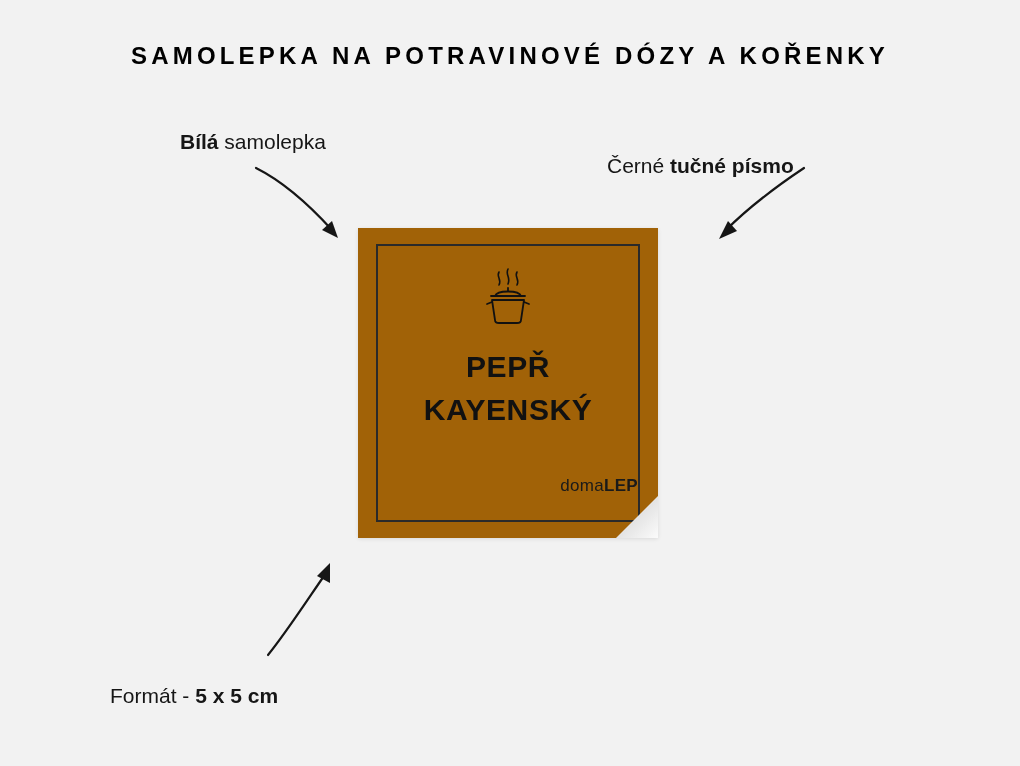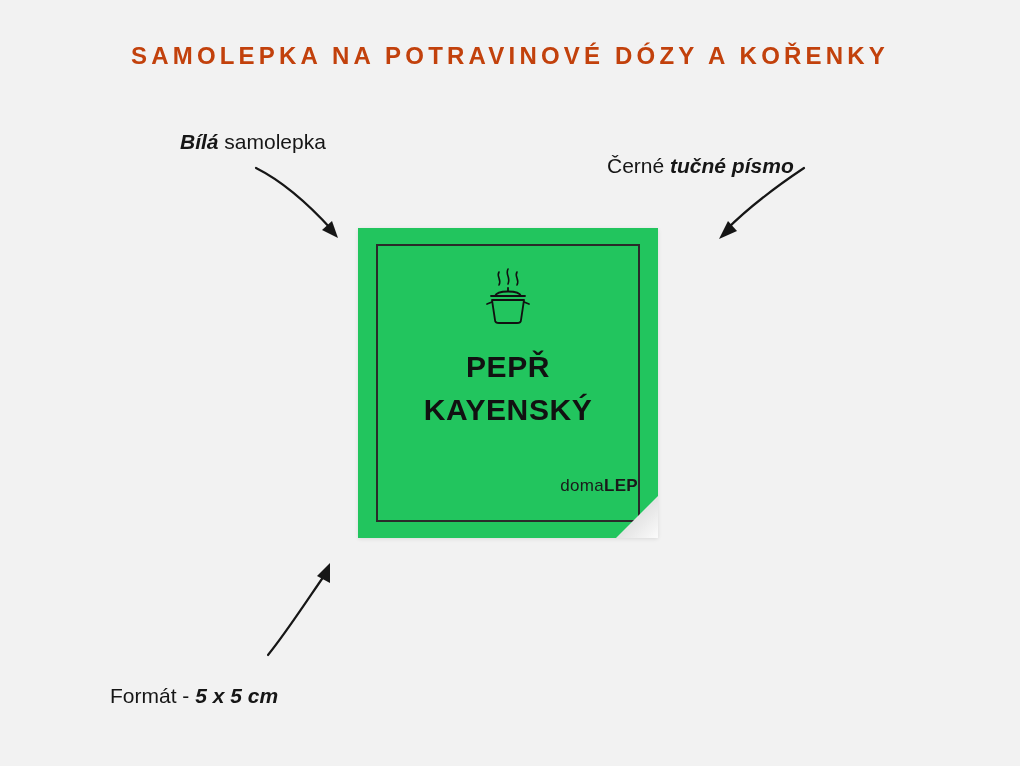--- a/index.html
+++ b/index.html
@@ -24,32 +24,32 @@
   
   .page-title {
     position: absolute;
     top: 42px;
     left: 0;
     width: 1020px;
     text-align: center;
     font-size: 24px;
     font-weight: bold;
     letter-spacing: 4.2px;
-    color: #c2410c;
+    color: #000000;
     white-space: nowrap;
   }
 
   
   .annot {
     position: absolute;
     font-size: 21px;
     color: #161616;
     white-space: nowrap;
   }
-  .annot .b { font-weight: bold; font-style: italic; }
+  .annot .b { font-weight: bold; }
 
   .annot-sticker { left: 180px; top: 130px; }
   .annot-font    { left: 607px; top: 130px; margin-top: 24px; }
   .annot-format  { left: 110px; top: 684px; }
 
   
   .arrow-svg {
     position: absolute;
     pointer-events: none;
   }
@@ -67,21 +67,21 @@
   .arrow-2 { left: 700px; top: 160px; }
   .arrow-3 { left: 260px; top: 555px; }
 
   
   .sticker {
     position: absolute;
     left: 358px;
     top: 228px;
     width: 300px;
     height: 310px;
-    background: #22c55e;
+    background: #a16207;
     box-shadow: 0 1px 4px rgba(0,0,0,0.10);
   }
   
   .sticker-corner {
     position: absolute;
     right: 0;
     bottom: 0;
     width: 42px;
     height: 42px;
     background: linear-gradient(135deg, #f2f2f2 0%, #f2f2f2 45%, #e4e4e4 52%, #fbfbfb 100%);

